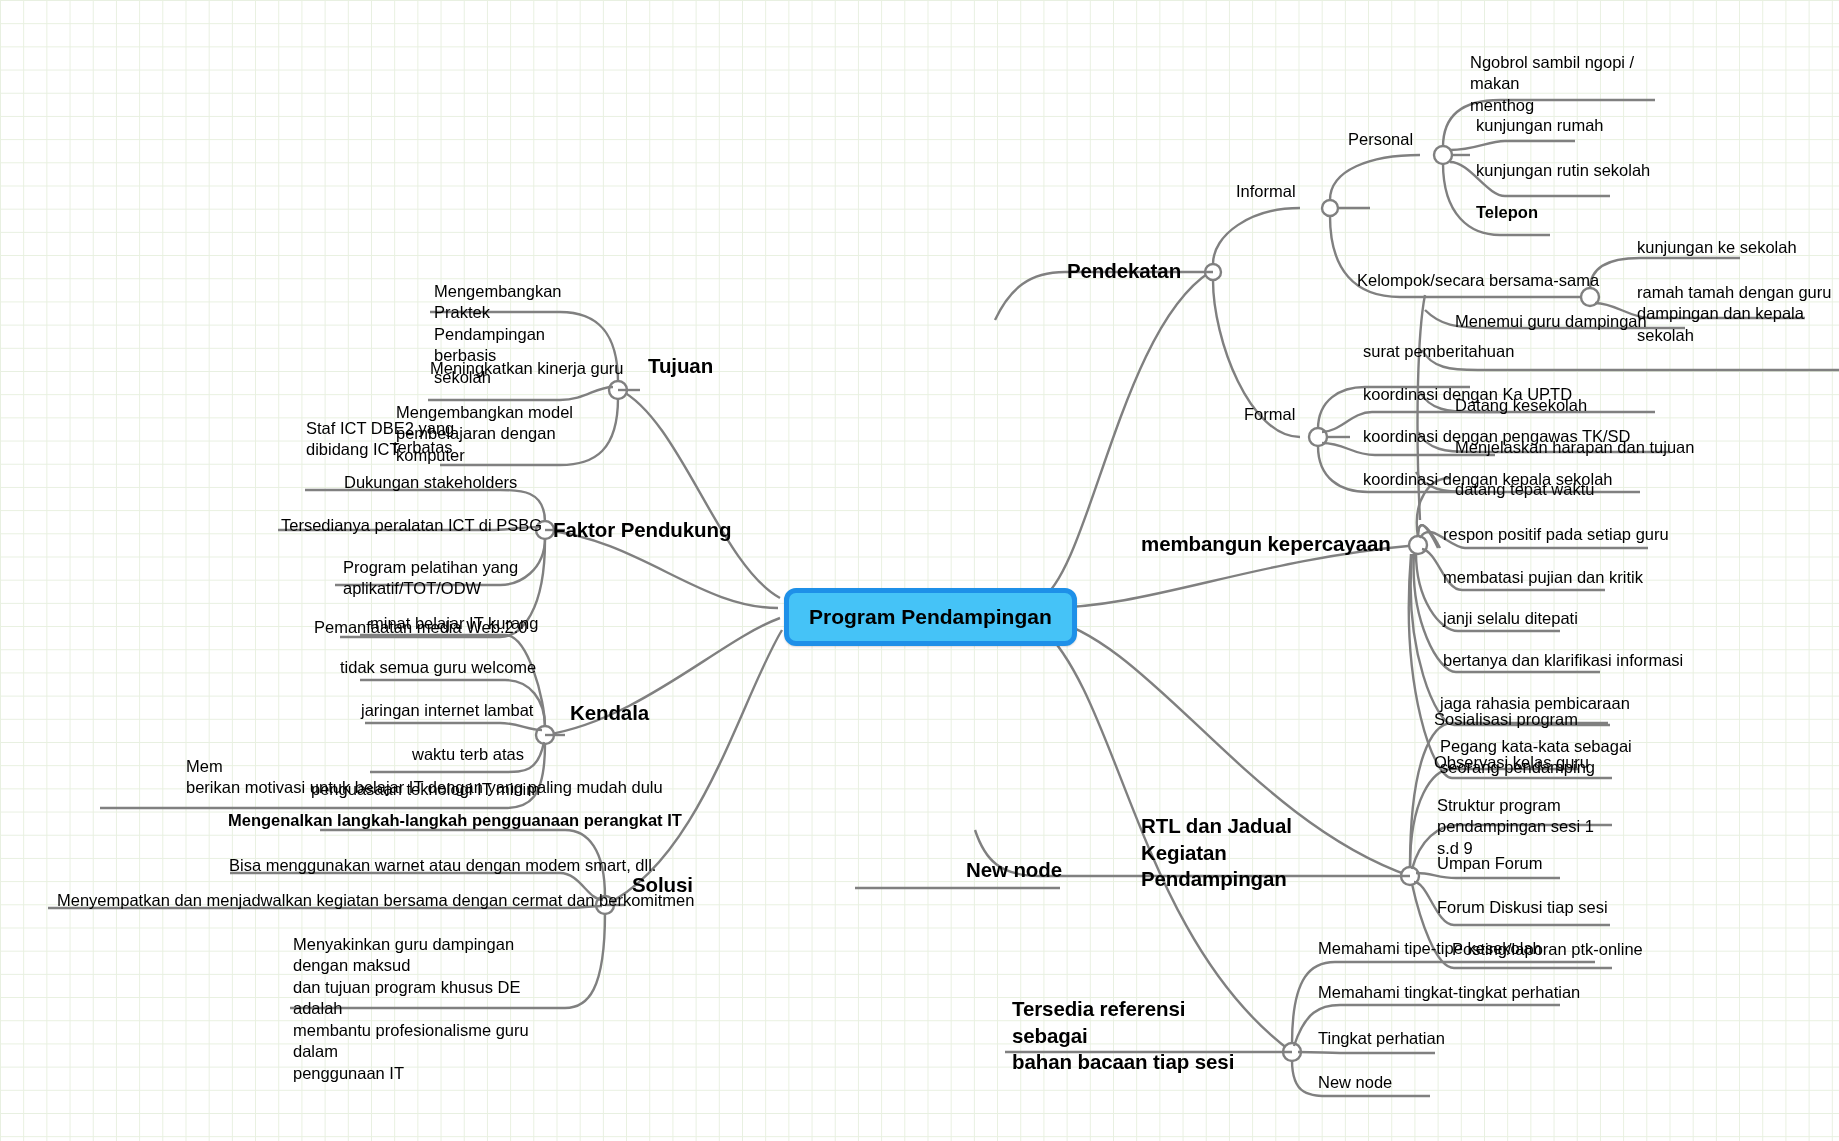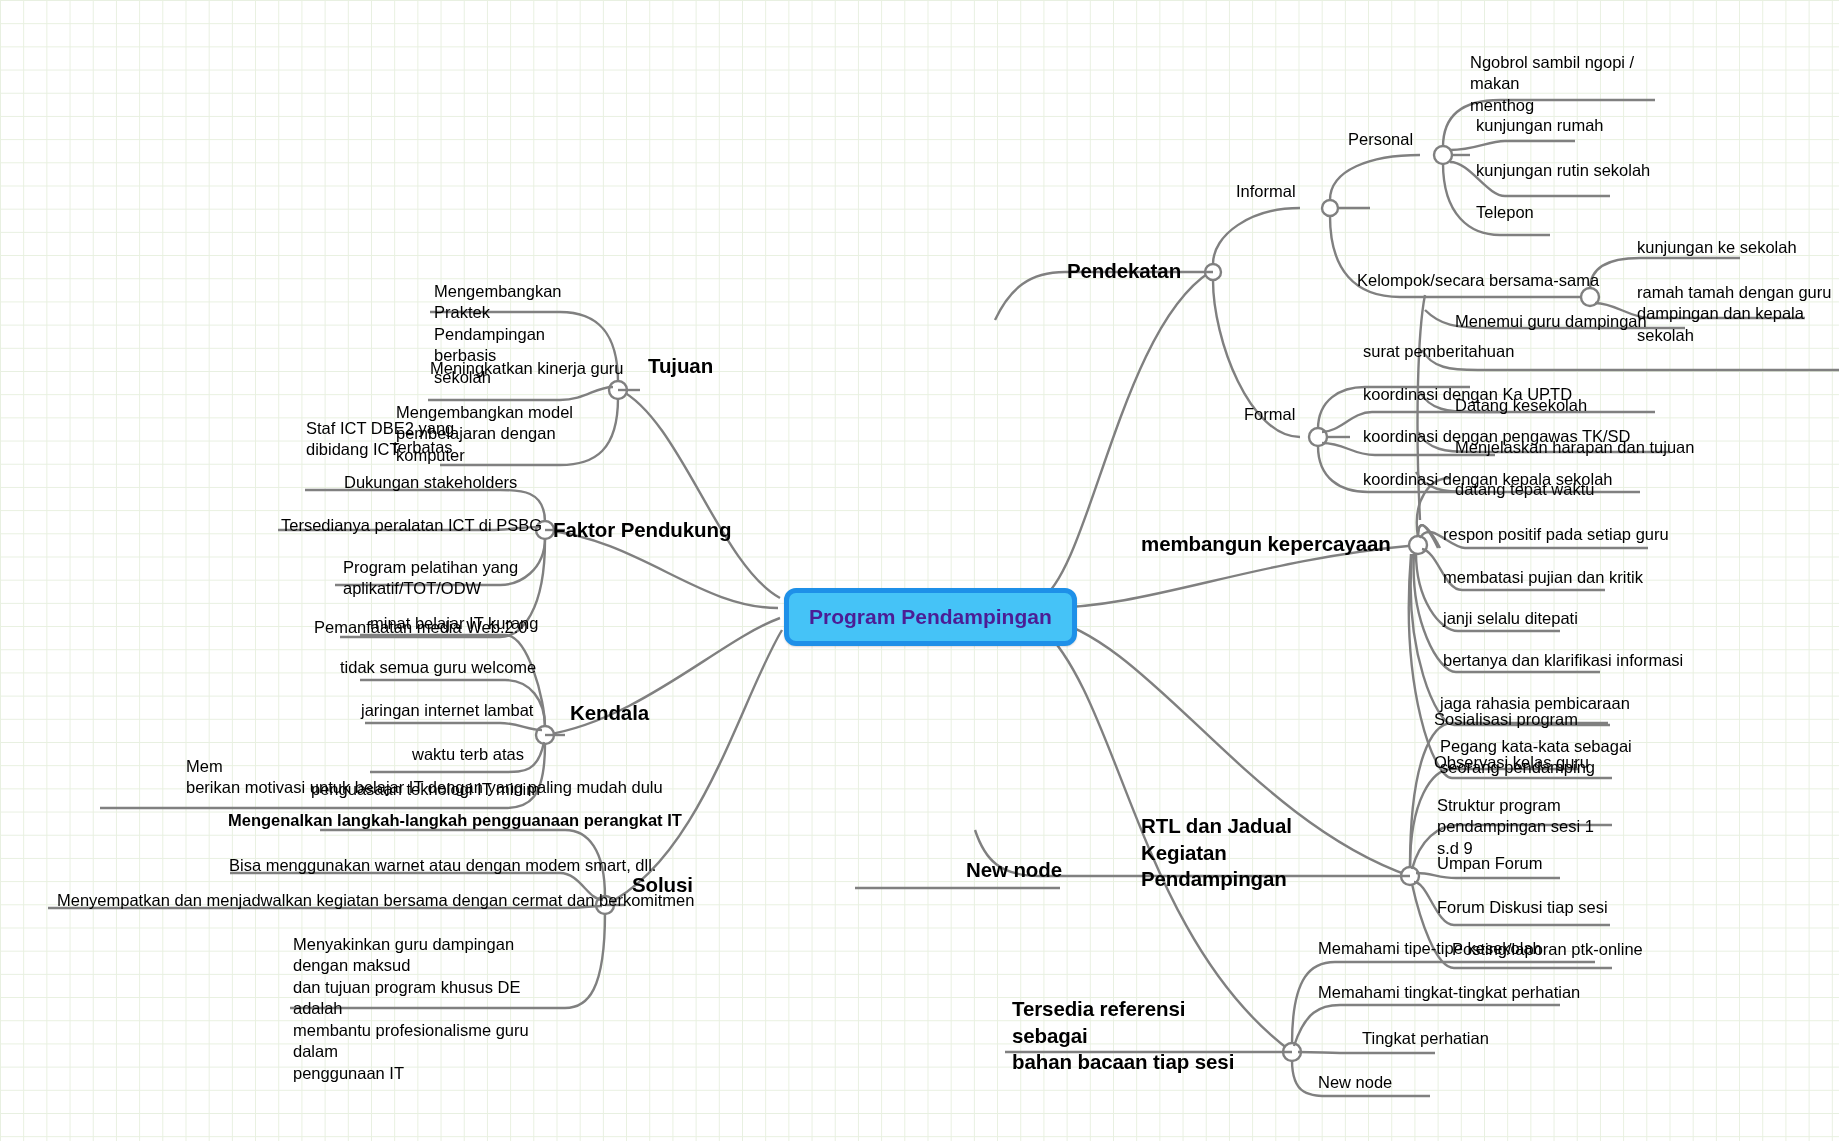--- a/index.html
+++ b/index.html
@@ -31,21 +31,21 @@
     position: absolute;
     color: #000000;
     white-space: pre-line;
     line-height: 1.30;
   }
   
   .root-node {
     background: #45c3f7;
     border: 5px solid #1e90e8;
     border-radius: 12px;
-    color: #4c1d95;
+    color: #000000;
     font-weight: bold;
     font-size: 21px;
     padding: 12px 20px 13px 20px;
     text-align: center;
     white-space: nowrap;
     line-height: 1.1;
     box-shadow: 0 1px 2px rgba(0,0,0,.15);
   }
   
   .lvl1 {
@@ -187,21 +187,21 @@
   <div class="node lvl1 n-right" style="left:1067px; top:258px;">Pendekatan</div>
 
   <div class="node lvl2 n-right" style="left:1236px; top:181px;">Informal</div>
 
   <div class="node lvl2 n-right" style="left:1348px; top:129px;">Personal</div>
 
   <div class="node lvl3 n-right" style="left:1470px; top:52px; width:210px;">Ngobrol sambil ngopi / makan
 menthog</div>
   <div class="node lvl3 n-right" style="left:1476px; top:115px;">kunjungan rumah</div>
   <div class="node lvl3 n-right" style="left:1476px; top:160px;">kunjungan rutin sekolah</div>
-  <div class="node lvl3 n-right" style="left:1476px; top:202px;">Telepon</div>
+  <div class="node lvl3 n-right" style="left:1476px; top:202px;font-weight:bold;">Telepon</div>
 
   <div class="node lvl3 n-right" style="left:1357px; top:270px;">Kelompok/secara bersama-sama</div>
   <div class="node lvl3 n-right" style="left:1637px; top:237px;">kunjungan ke sekolah</div>
   <div class="node lvl3 n-right" style="left:1637px; top:282px; width:205px;">ramah tamah dengan guru
 dampingan dan kepala sekolah</div>
 
   <div class="node lvl2 n-right" style="left:1244px; top:404px;">Formal</div>
 
   <div class="node lvl3 n-right" style="left:1363px; top:341px;">surat pemberitahuan</div>
   <div class="node lvl3 n-right" style="left:1363px; top:384px;">koordinasi dengan Ka UPTD</div>
@@ -234,21 +234,21 @@
   <div class="node lvl3 n-right" style="left:1437px; top:897px;">Forum Diskusi tiap sesi</div>
   <div class="node lvl3 n-right" style="left:1452px; top:939px;">Posting/laporan ptk-online</div>
 
   <div class="node lvl1 n-right" style="left:966px; top:857px;">New node</div>
 
   <div class="node lvl1 n-right" style="left:1012px; top:996px; width:250px;">Tersedia referensi sebagai
 bahan bacaan tiap sesi</div>
 
   <div class="node lvl3 n-right" style="left:1318px; top:938px;">Memahami tipe-tipe kesekolah</div>
   <div class="node lvl3 n-right" style="left:1318px; top:982px;">Memahami tingkat-tingkat perhatian</div>
-  <div class="node lvl3 n-right" style="left:1318px; top:1028px;margin-left:44px;">Tingkat perhatian</div>
+  <div class="node lvl3 n-right" style="left:1318px; top:1028px;">Tingkat perhatian</div>
   <div class="node lvl3 n-right" style="left:1318px; top:1072px;">New node</div>
 
   <div class="node lvl1 n-left" style="left:648px; top:353px;">Tujuan</div>
 
   <div class="node lvl3 n-left" style="left:434px; top:281px; width:165px;">Mengembangkan Praktek
 Pendampingan berbasis
 sekolah</div>
   <div class="node lvl3 n-left" style="left:430px; top:358px;">Meningkatkan kinerja guru</div>
   <div class="node lvl3 n-left" style="left:396px; top:402px; width:220px;">Mengembangkan model
 pembelajaran dengan komputer</div>

